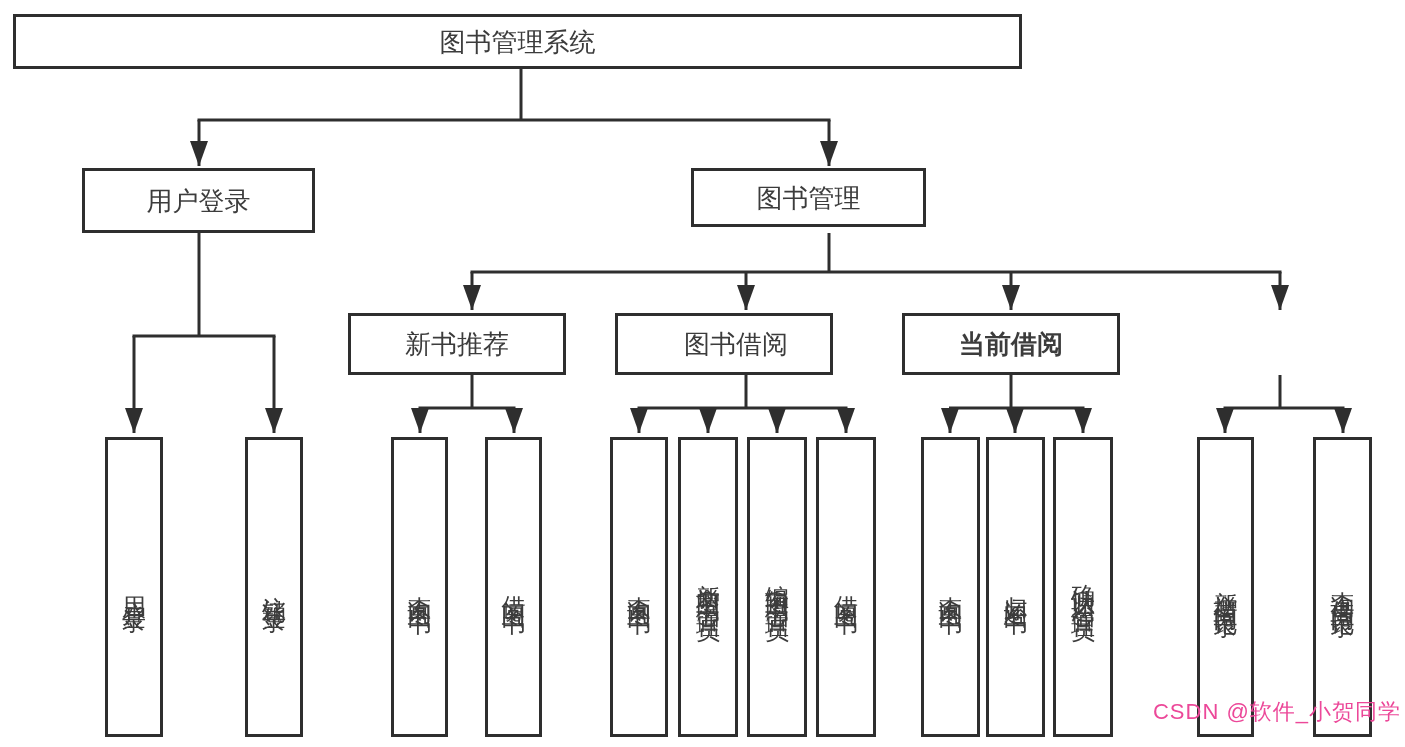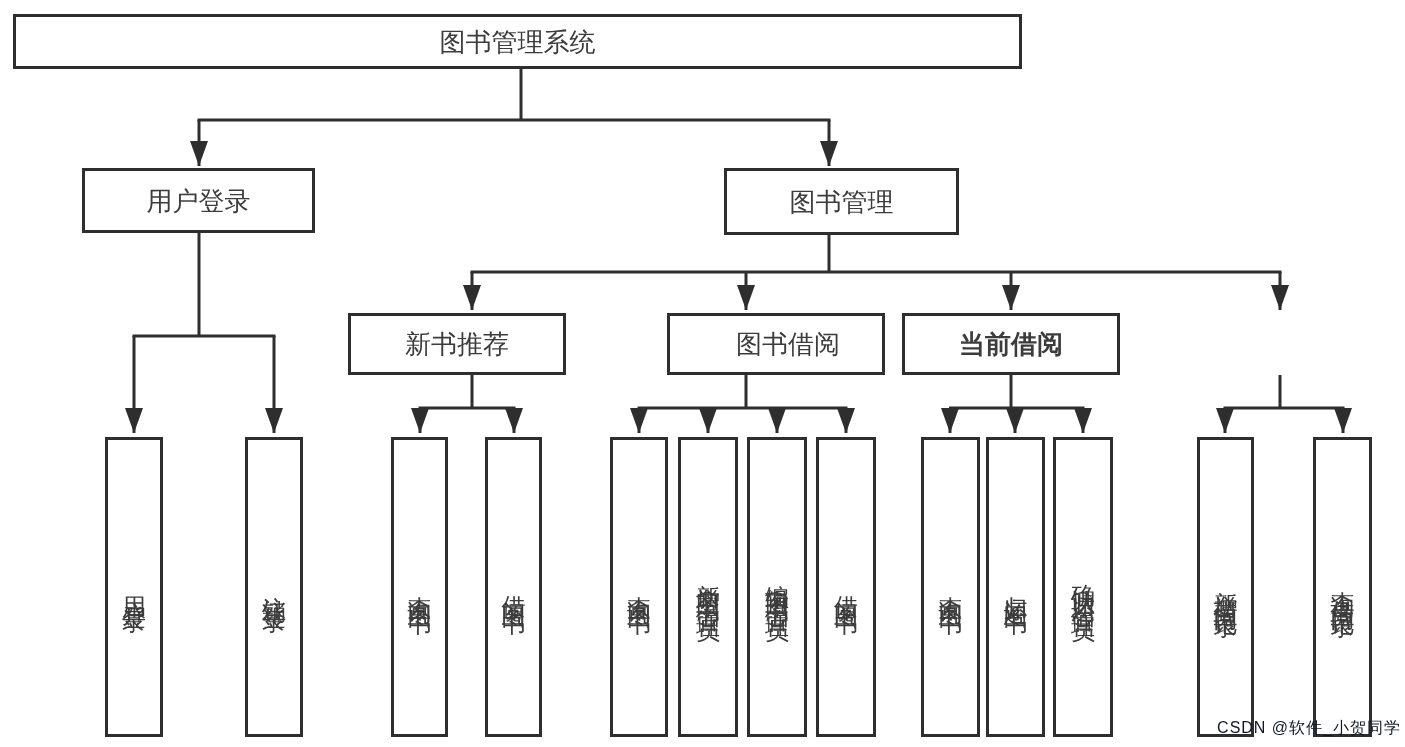--- a/index.html
+++ b/index.html
@@ -30,24 +30,24 @@
     display: flex;
     align-items: center;
     justify-content: center;
     text-align: center;
     font-size: 26px;
     line-height: 1;
     white-space: nowrap;
   }
   .node.root   { left: 13px;   top: 14px;  width: 1009px; height: 55px; }
   .node.l1a    { left: 82px;   top: 168px; width: 233px;  height: 65px; }
-  .node.l1b    { left: 724px;  top: 168px; width: 235px;  height: 67px; }
+  .node.l1b    { left: 691px;  top: 168px; width: 235px;  height: 59px; }
   .node.l2     { top: 313px;   width: 218px; height: 62px; }
   .node.l2a    { left: 348px; }
-  .node.l2b    { left: 667px; padding-left: 24px; }
+  .node.l2b    { left: 615px; padding-left: 24px; }
   .node.l2c    { left: 902px; font-weight: bold; }
   .node.l2d    { left: 1171px; }
   .node.leaf {
     top: 437px;
     height: 300px;
     writing-mode: vertical-rl;
     text-orientation: mixed;
     font-size: 24px;
     letter-spacing: 5px;
   }
@@ -60,23 +60,23 @@
   .lfG { left: 747px;  width: 60px; }
   .lfH { left: 816px;  width: 60px; }
   .lfI { left: 921px;  width: 59px; }
   .lfJ { left: 986px;  width: 59px; }
   .lfK { left: 1053px; width: 60px; }
   .lfL { left: 1197px; width: 57px; }
   .lfM { left: 1313px; width: 59px; }
   .watermark {
     position: absolute;
     right: 4px;
-    bottom: 8px;
-    font-size: 16px;
-    color: #0f172a;
+    bottom: 20px;
+    font-size: 22px;
+    color: #ec4899;
     letter-spacing: 1px;
     white-space: nowrap;
   }
 </style>
 </head>
 <body>
 
 <div class="canvas">
 
   <svg class="connectors" width="1405" height="747" viewBox="0 0 1405 747">

